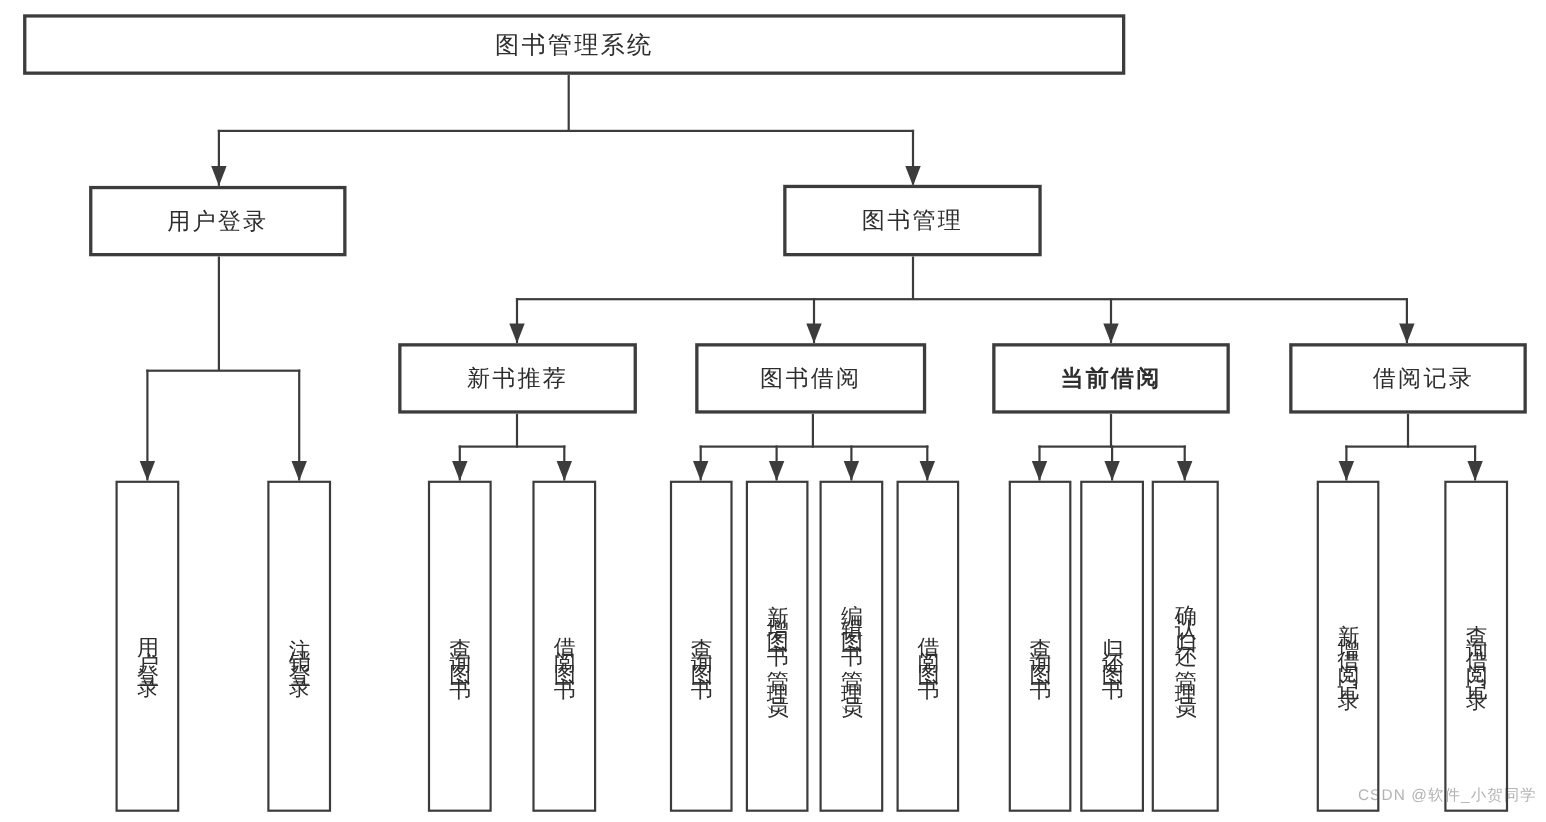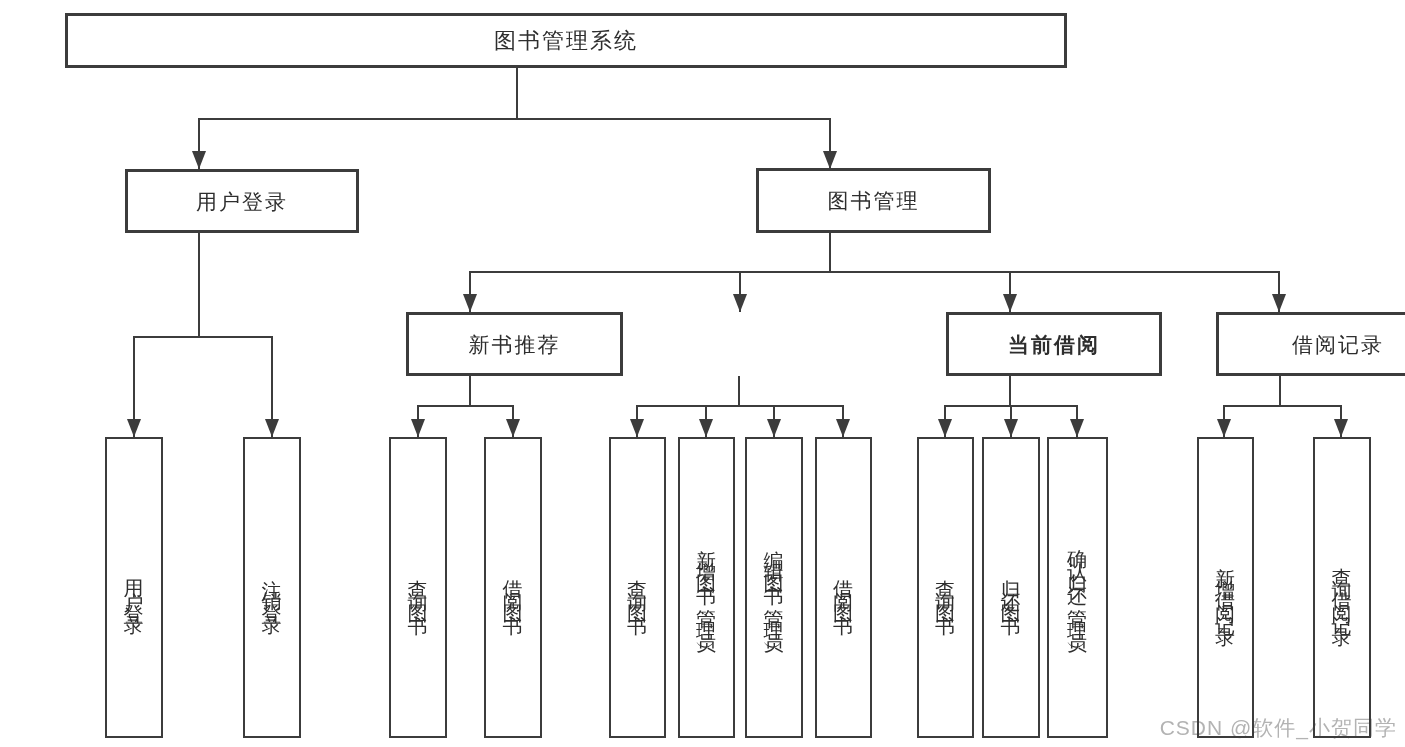--- a/index.html
+++ b/index.html
@@ -9,56 +9,57 @@
   #stage{
     position:relative; width:1405px; height:747px; overflow:hidden;
     background:var(--background);
     font-family:"Liberation Sans", sans-serif;
     color:var(--text);
   }
   .box{
     position:absolute; box-sizing:border-box; background:#fff;
     border:3px solid var(--line);
     display:flex; align-items:center; justify-content:center;
-    font-size:21px; letter-spacing:2px; line-height:1; z-index:2;margin-left:44px;
+    font-size:21px; letter-spacing:2px; line-height:1; z-index:2;
   }
   .box.root{font-size:22px;}
   .vbox{
     position:absolute; box-sizing:border-box; background:#fff;
     border:2px solid var(--line);
     display:flex; align-items:center; justify-content:center;
     writing-mode:vertical-rl; text-orientation:mixed;
     font-size:20px; letter-spacing:12px; line-height:1; z-index:2;
   }
   .hline{position:absolute; height:2px; background:var(--line); z-index:1;}
   .vline{position:absolute; width:2px;  background:var(--line); z-index:1;}
   .arrowhead{
     position:absolute; width:0; height:0; z-index:1;
     border-left:7px solid transparent; border-right:7px solid transparent;
     border-top:18px solid var(--line);
   }
   .watermark{
     position:absolute; top:714px; right:8px; z-index:5;
-    font-size:21px; letter-spacing:1px; color:var(--watermark);
+    font-size:14px; letter-spacing:1px; color:var(--watermark);
     mix-blend-mode:darken; white-space:nowrap;
   }
 </style>
 </head>
 <body>
 
 <div id="stage">
 
   <div class="box root" style="left:21px; top:13px; width:1002px; height:55px;">图书管理系统</div>
 
   <div class="box" style="left:81px; top:169px; width:234px; height:64px;">用户登录</div>
 
   <div class="box" style="left:362px; top:312px; width:217px; height:64px;">新书推荐</div>
 
   <div class="box" style="left:712px; top:168px; width:235px; height:65px;">图书管理</div>
 
+  <div class="box" style="left:632px; top:312px; width:210px; height:64px;">图书借阅</div>
 
   <div class="box" style="left:902px; top:312px; width:216px; height:64px;font-weight:bold;">当前借阅</div>
 
   <div class="box" style="left:1172px; top:312px; width:216px; height:64px;padding-left:28px;">借阅记录</div>
 
   <div class="vbox" style="left:105px; top:437px; width:58px; height:301px;">用户登录</div>
 
   <div class="vbox" style="left:243px; top:437px; width:58px; height:301px;">注销登录</div>
 
   <div class="vbox" style="left:389px; top:437px; width:58px; height:301px;">查询图书</div>

